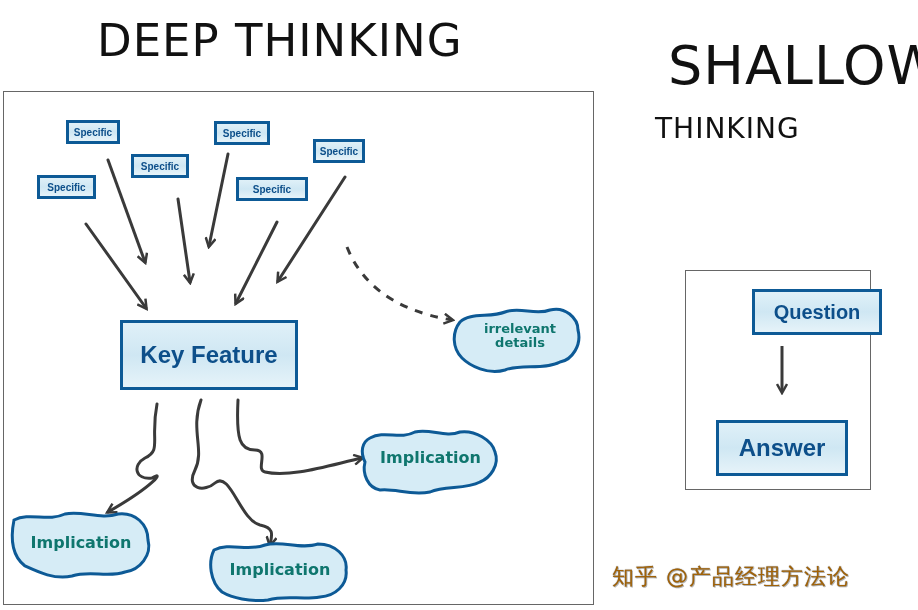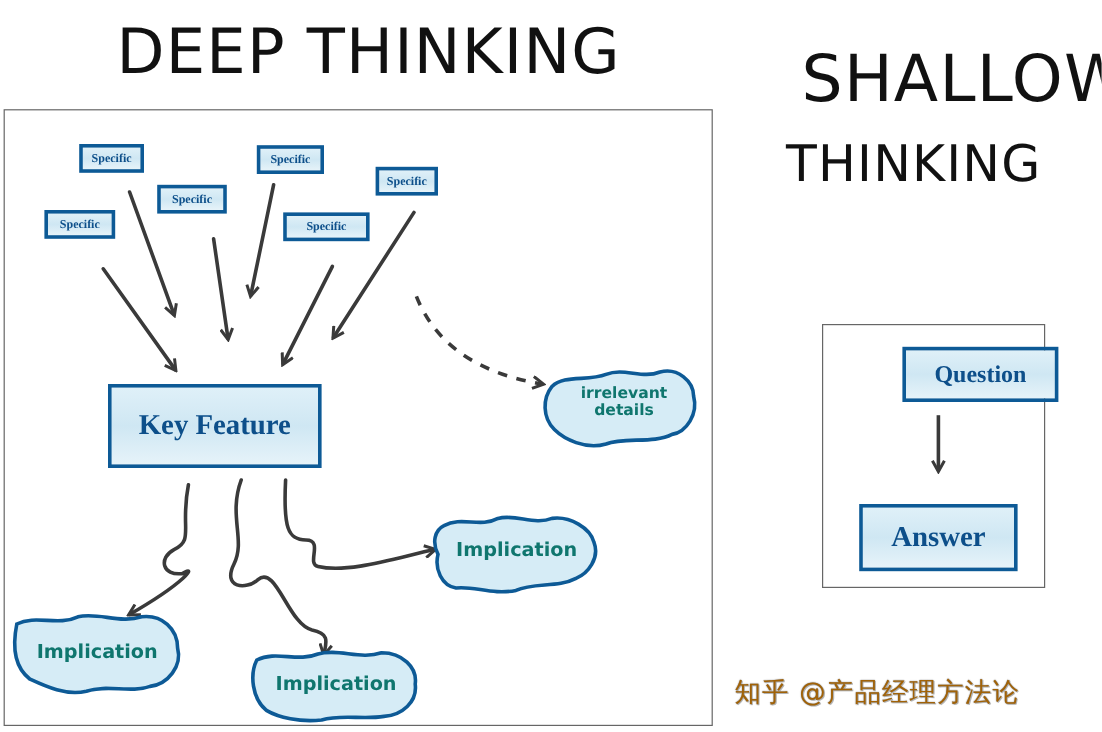--- a/index.html
+++ b/index.html
@@ -1,25 +1,25 @@
 <!DOCTYPE html>
 <html><head>
 <meta charset="utf-8">
 <style>
   html, body { margin:0; padding:0; background:#ffffff; }
   body { width:918px; height:610px; position:relative; overflow:hidden; font-family:"DejaVu Sans", sans-serif; }
   .title { position:absolute; color:#111; font-family:"DejaVu Sans", sans-serif; font-weight:400; letter-spacing:1px; }
-  #t-deep { left:97px; top:14px; font-size:52px; }
+  #t-deep { left:97px; top:14px; font-size:45px; }
   #t-shallow1 { left:668px; top:34px; font-size:54px; }
-  #t-shallow2 { left:655px; top:112px; font-size:42px; }
+  #t-shallow2 { left:655px; top:112px; font-size:28px; }
   .frame { position:absolute; border:1.5px solid #666; background:#fff; }
   #deep-frame { left:3px; top:91px; width:589px; height:512px; }
   #shallow-frame { left:685px; top:270px; width:184px; height:218px; }
   svg.canvas { position:absolute; left:0; top:0; }
-  .box { position:absolute; border:3px solid #0d5a96; background:linear-gradient(180deg,#dff0f8,#cfe7f3 50%,#e6f3f9); color:#0d4f8a; display:flex; align-items:center; justify-content:center; font-family:Liberation Serif, serif; font-weight:bold; box-sizing:border-box; }
+  .box { position:absolute; border:3px solid #0d5a96; background:linear-gradient(180deg,#dff0f8,#cfe7f3 50%,#e6f3f9); color:#0d4f8a; display:flex; align-items:center; justify-content:center; font-family:Liberation Sans, sans-serif; font-weight:bold; box-sizing:border-box; }
   .spec { font-size:10px; height:24px; }
   .cloud-label { position:absolute; color:#0f766e; font-weight:bold; font-family:"DejaVu Sans", sans-serif; text-align:center; line-height:1.05; }
   .watermark { position:absolute; left:612px; top:562px; color:#a16207; font-size:22px; letter-spacing:1px; text-shadow:0 0 1px #999, 0 0 1px #999, 1px 1px 0 #bbb; font-family:"DejaVu Sans", sans-serif; }
 </style>
 </head>
 <body>
 
 <div class="title" id="t-deep">DEEP THINKING</div>
 <div class="title" id="t-shallow1">SHALLOW</div>
 <div class="title" id="t-shallow2">THINKING</div>
@@ -57,21 +57,21 @@
   </g>
 </svg>
 
 <div class="box spec" style="left:66px;top:120px;width:54px;">Specific</div>
 <div class="box spec" style="left:131px;top:154px;width:58px;">Specific</div>
 <div class="box spec" style="left:214px;top:121px;width:56px;">Specific</div>
 <div class="box spec" style="left:313px;top:139px;width:52px;">Specific</div>
 <div class="box spec" style="left:37px;top:175px;width:59px;">Specific</div>
 <div class="box spec" style="left:236px;top:177px;width:72px;">Specific</div>
 
-<div class="box" style="left:90px;top:320px;width:178px;height:70px;font-size:24px;">Key Feature</div>
+<div class="box" style="left:120px;top:320px;width:178px;height:70px;font-size:24px;">Key Feature</div>
 
 <div class="cloud-label" style="left:470px;top:322px;width:100px;font-size:13px;">irrelevant details</div>
 <div class="cloud-label" style="left:368px;top:450px;width:125px;font-size:16px;">Implication</div>
 <div class="cloud-label" style="left:14px;top:535px;width:134px;font-size:16px;">Implication</div>
 <div class="cloud-label" style="left:214px;top:562px;width:132px;font-size:16px;">Implication</div>
 
 <div class="box" style="left:752px;top:289px;width:130px;height:46px;font-size:20px;">Question</div>
 <div class="box" style="left:716px;top:420px;width:132px;height:56px;font-size:24px;">Answer</div>
 
 <div class="watermark">知乎 @产品经理方法论</div>

